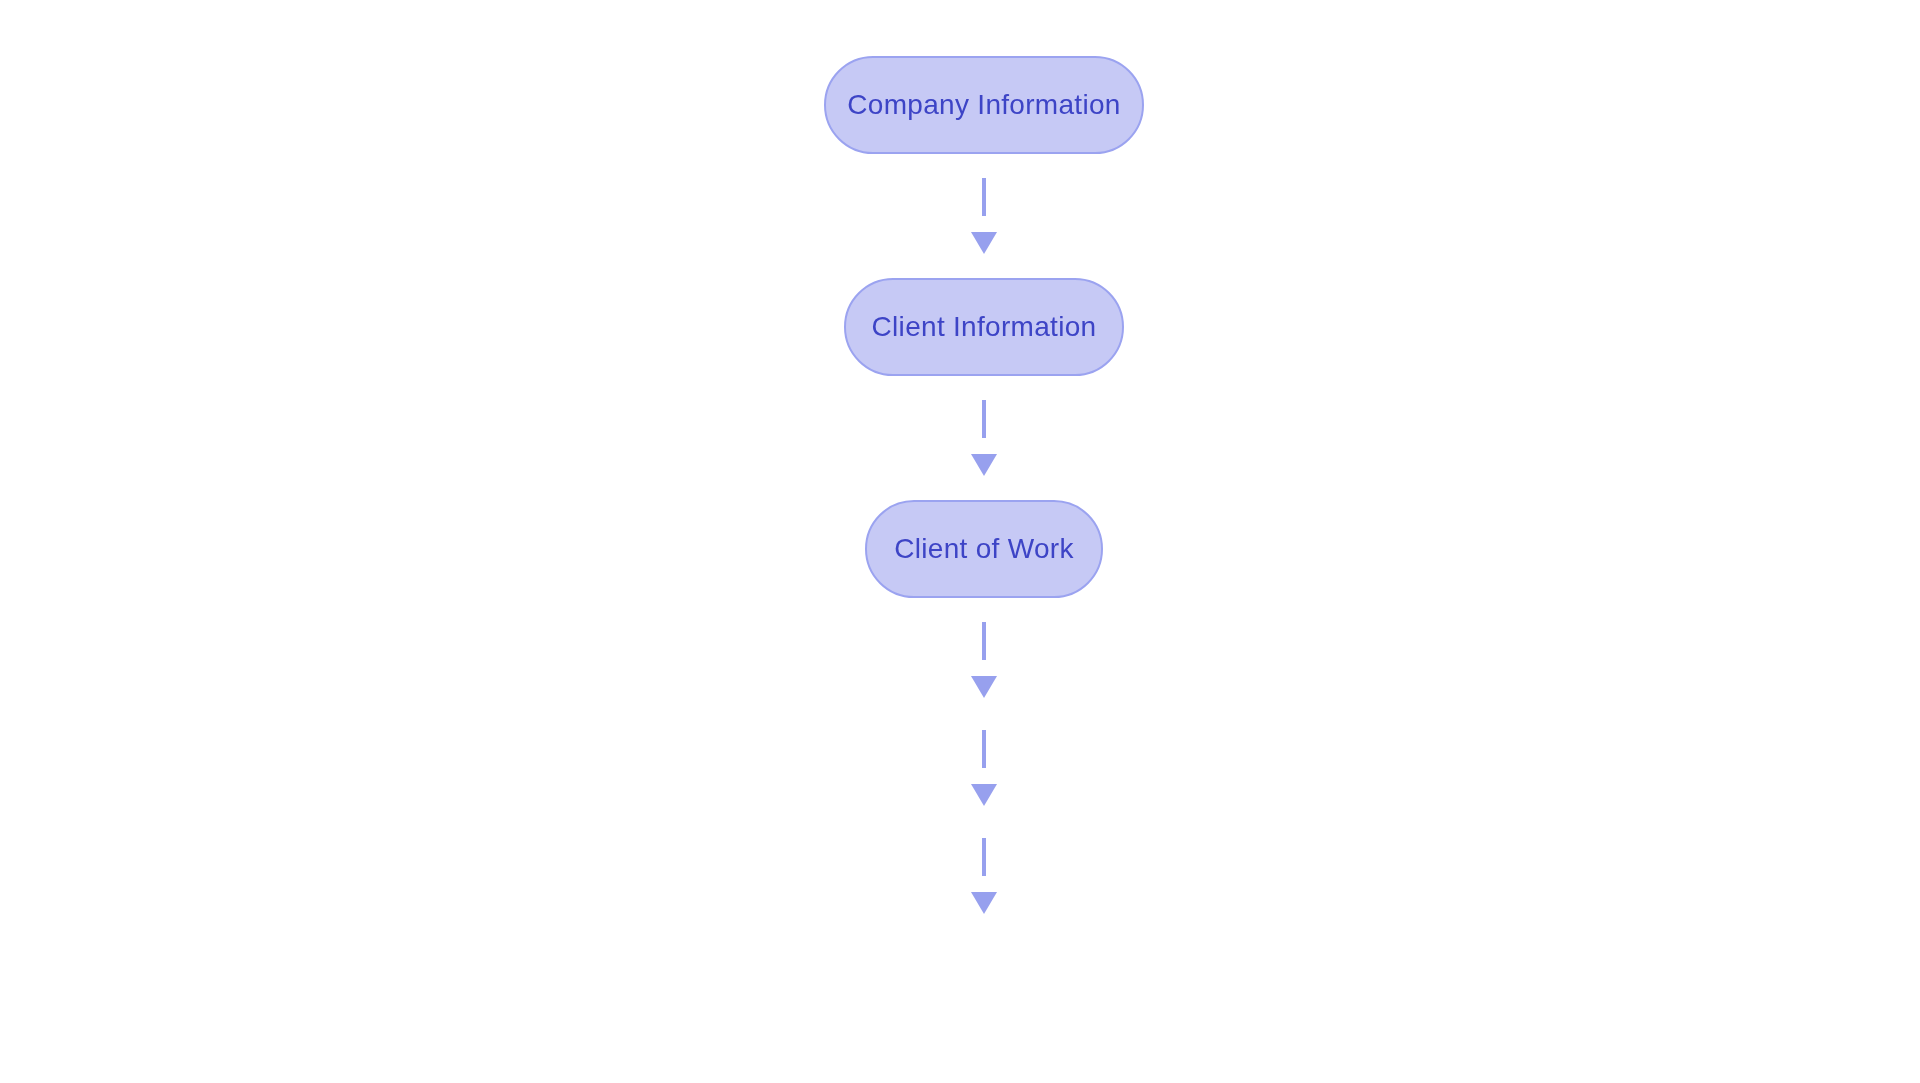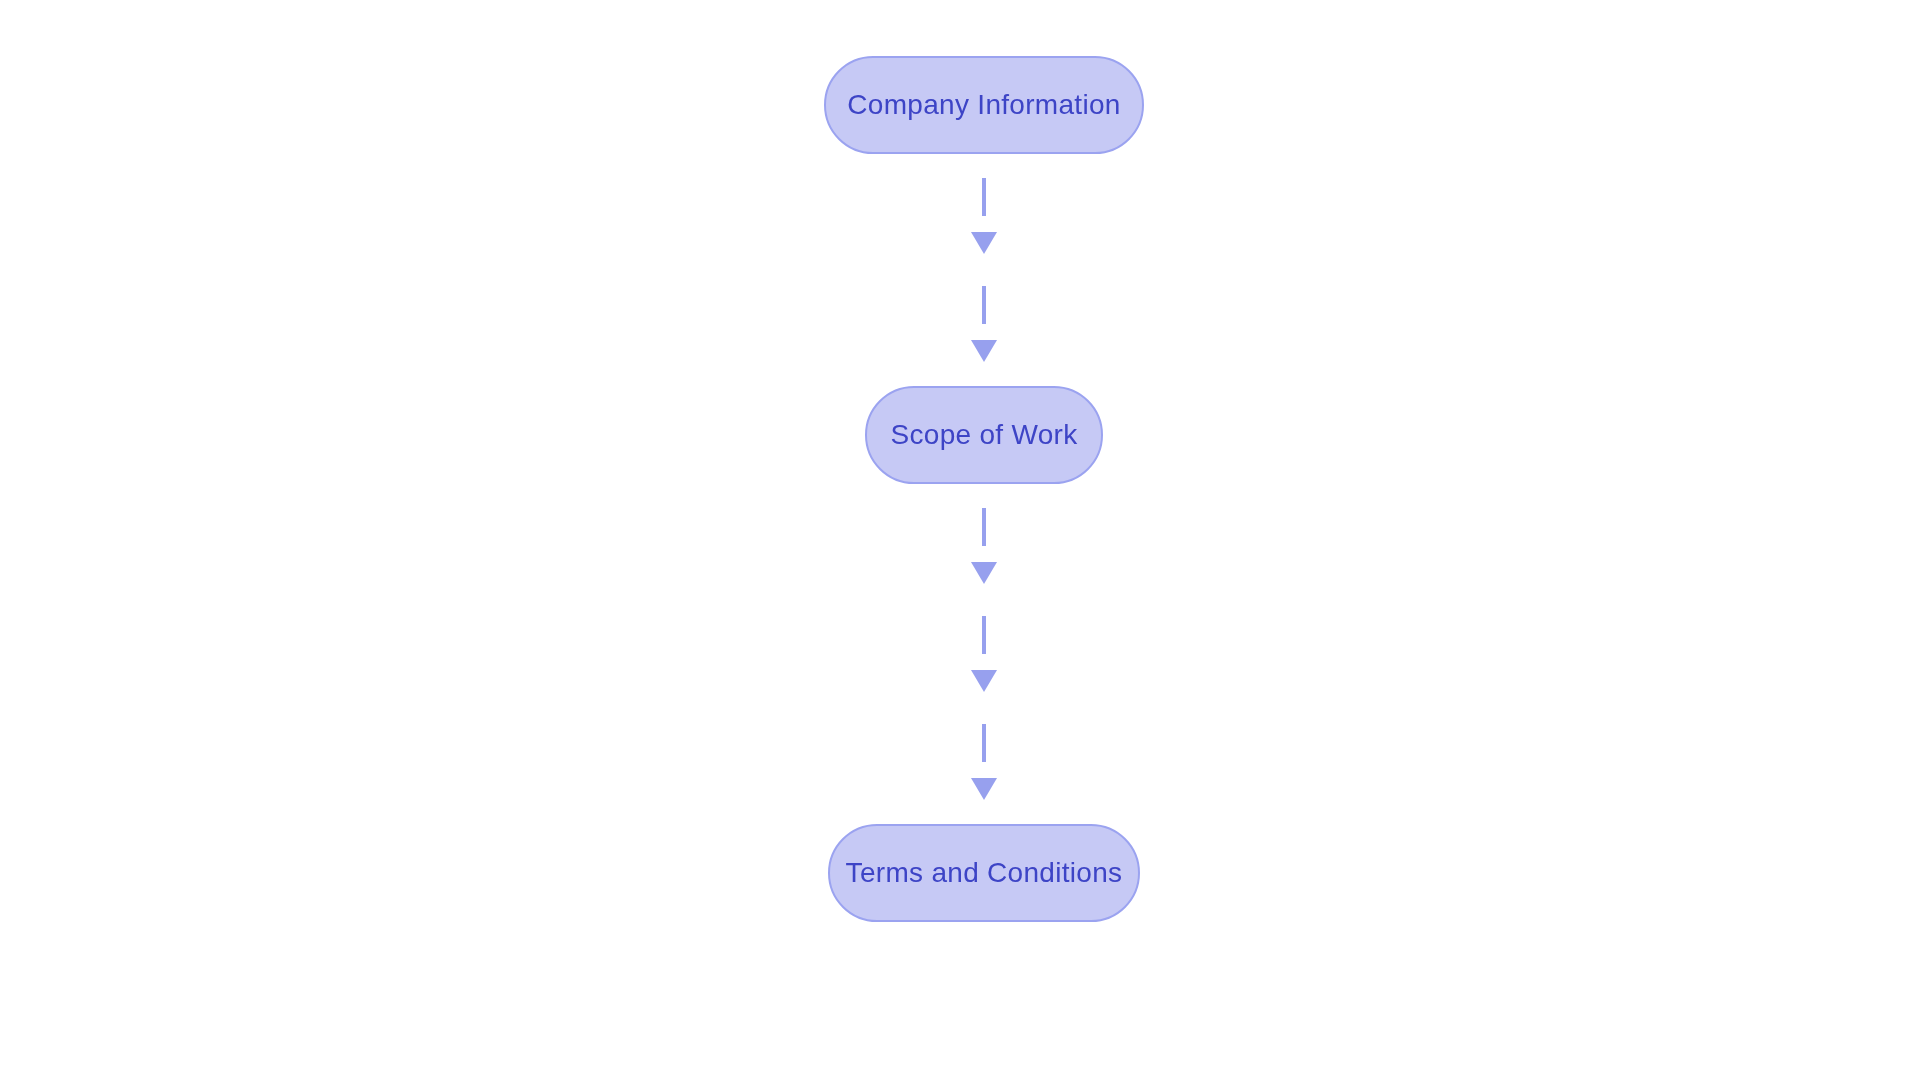--- a/index.html
+++ b/index.html
@@ -77,45 +77,45 @@
 
     <div class="node n1">
       <span>Company Information</span>
     </div>
 
     <div class="connector">
       <div class="line"></div>
       <div class="head"></div>
     </div>
 
+    <div class="node n2">
+      <span>Client Information</span>
+    </div>
 
     <div class="connector">
       <div class="line"></div>
       <div class="head"></div>
     </div>
 
     <div class="node n3">
-      <span>Scope of Work</span>
+      <span>Client of Work</span>
     </div>
 
     <div class="connector">
       <div class="line"></div>
       <div class="head"></div>
     </div>
 
 
     <div class="connector">
       <div class="line"></div>
       <div class="head"></div>
     </div>
 
 
     <div class="connector">
       <div class="line"></div>
       <div class="head"></div>
     </div>
 
-    <div class="node n6">
-      <span>Terms and Conditions</span>
-    </div>
 
   </div>
 </div>
 
 </body></html>

